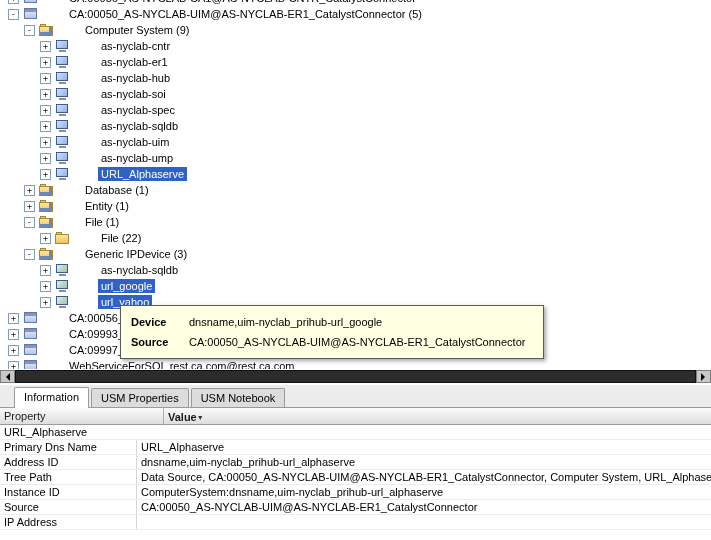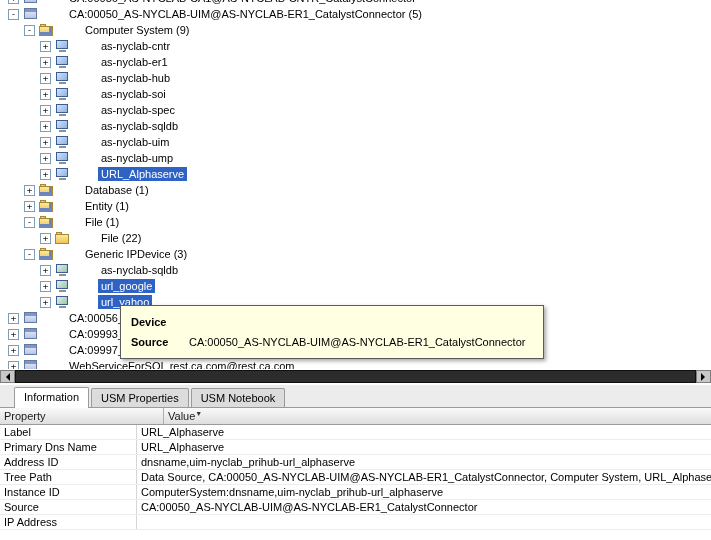--- a/index.html
+++ b/index.html
@@ -94,21 +94,21 @@
   .tab.active { background:#fff; margin-bottom:-1px; padding-bottom:5px; z-index:2; }
 
   .table { flex:1; display:flex; flex-direction:column; background:#fff; overflow:hidden; }
   .thead { display:flex; height:17px; flex:none; }
   .th {
     background:linear-gradient(180deg,#fafafa 0%,#dedede 100%);
     border-right:1px solid #b0b0b0; border-bottom:1px solid #9a9a9a;
     padding:2px 4px 0; box-sizing:border-box; cursor:pointer; color:#1a1a1a;
   }
   .th.col-property { width:164px; flex:none; }
-  .th.col-value { flex:1; display:flex; border-right:none; }
+  .th.col-value { flex:1; display:flex; align-items:center; border-right:none;font-weight:bold; }
   .sort-icon { font-size:7px; color:#333; line-height:7px; }
 
   .prop-row { display:flex; height:15px; border-bottom:1px solid #ededed; box-sizing:border-box; }
   .prop-cell { padding:1px 4px 0; box-sizing:border-box; white-space:nowrap; overflow:hidden; }
   .prop-cell.col-property { width:137px; flex:none; border-right:1px solid #d6d6d6; }
   .prop-cell.col-value { flex:1; }
 </style>
 </head>
 <body>
 
@@ -234,20 +234,21 @@
         <div class="tree-row" style="padding-left: 8px;">
           <span class="expander">+</span>
           <span class="icon icon-connector"></span>
           <span class="tree-label">WebServiceForSOI_rest.ca.com@rest.ca.com</span>
         </div>
       </div>
 
     <div class="tooltip" id="tooltip">
         <div class="tooltip-row">
           <span class="tooltip-key">Device</span>
+          <span class="tooltip-val">dnsname,uim-nyclab_prihub-url_google</span>
         </div>
         <div class="tooltip-row">
           <span class="tooltip-key">Source</span>
           <span class="tooltip-val">CA:00050_AS-NYCLAB-UIM@AS-NYCLAB-ER1_CatalystConnector</span>
         </div>
       </div>
   </div>
 
   <div class="hscrollbar">
     <div class="sb-btn">
@@ -271,21 +272,20 @@
     <div class="table">
       <div class="thead">
         <div class="th col-property">Property</div>
         <div class="th col-value">
           <span>Value</span>
           <span class="sort-icon">▼</span>
         </div>
       </div>
       <div id="prop-rows">
           <div class="prop-row">
-            <div class="prop-cell col-property">Label</div>
             <div class="prop-cell col-value">URL_Alphaserve</div>
           </div>
           <div class="prop-row">
             <div class="prop-cell col-property">Primary Dns Name</div>
             <div class="prop-cell col-value">URL_Alphaserve</div>
           </div>
           <div class="prop-row">
             <div class="prop-cell col-property">Address ID</div>
             <div class="prop-cell col-value">dnsname,uim-nyclab_prihub-url_alphaserve</div>
           </div>

